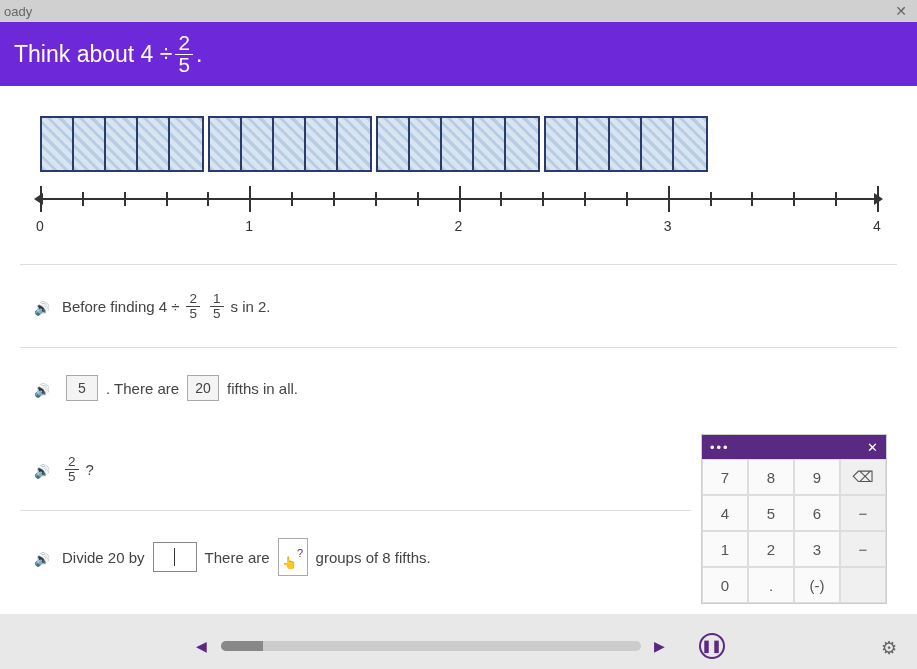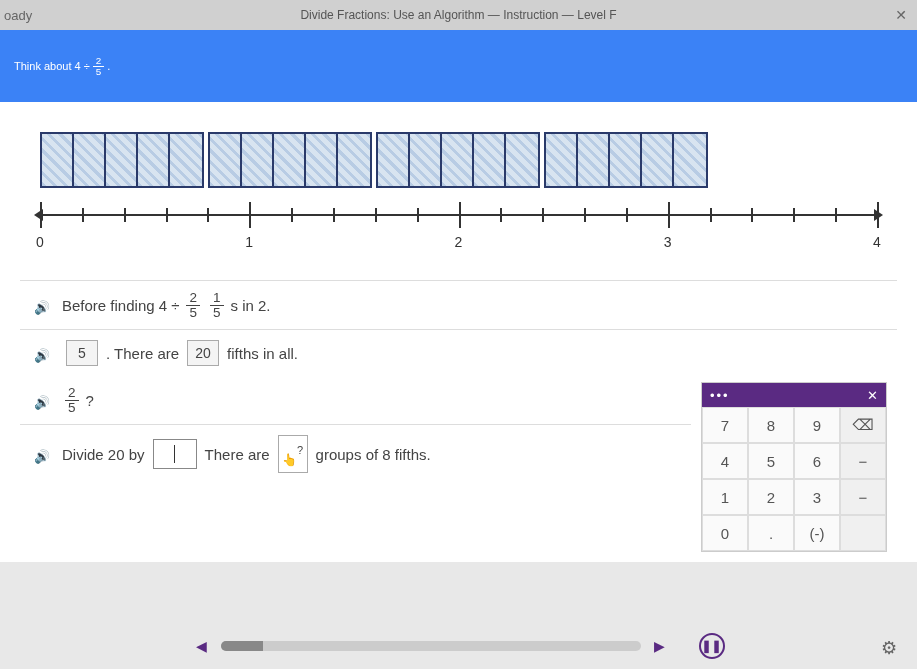--- a/index.html
+++ b/index.html
@@ -1,38 +1,38 @@
 <!DOCTYPE html>
 <html><head>
 <meta charset="utf-8">
 <style>
 * { box-sizing: border-box; margin: 0; padding: 0; }
 body { font-family: Arial, sans-serif; background: #e8e8e8; width: 917px; height: 669px; overflow: hidden; position: relative; }
-.topbar { background: #d0d0d0; height: 30px; display: flex; align-items: center; justify-content: center; font-size: 12px; color: #555; position: relative; }
+.topbar { background: #d0d0d0; height: 22px; display: flex; align-items: center; justify-content: center; font-size: 12px; color: #555; position: relative; }
 .topbar .brand { position: absolute; left: 4px; color: #666; font-size: 13px; }
 .topbar .close { position: absolute; right: 10px; color: #666; font-size: 14px; }
-.purplebar { background: #3b82f6; color: #fff; height: 72px; display: flex; align-items: center; padding: 0 14px; font-size: 11px; }
+.purplebar { background: #6d28d9; color: #fff; height: 64px; display: flex; align-items: center; padding: 0 14px; font-size: 23px; }
 .frac { display: inline-flex; flex-direction: column; align-items: center; vertical-align: middle; margin: 0 3px; line-height: 1; }
 .frac .n { border-bottom: 1px solid currentColor; padding: 0 3px; font-size: 0.9em; }
 .frac .d { padding: 0 3px; font-size: 0.9em; }
 .content { background: #fff; margin: 0; padding: 30px 20px 10px; }
 .model-row { display: flex; gap: 0; margin: 0 20px 10px; }
 .unit { display: flex; border: 2px solid #2a3a6a; }
 .unit + .unit { margin-left: 4px; }
 .fifth { width: 32px; height: 52px; border-right: 2px solid #2a3a6a; background: repeating-linear-gradient(45deg, #b8cce4, #b8cce4 3px, #d8e4f0 3px, #d8e4f0 8px); }
 .fifth:last-child { border-right: none; }
 .numberline { position: relative; height: 60px; margin: 12px 20px 20px; }
 .nl-line { position: absolute; top: 14px; left: 0; right: 0; height: 2px; background: #333; }
 .nl-arrow-l, .nl-arrow-r { position: absolute; top: 9px; width: 0; height: 0; border-top: 6px solid transparent; border-bottom: 6px solid transparent; }
 .nl-arrow-l { left: -6px; border-right: 9px solid #333; }
 .nl-arrow-r { right: -6px; border-left: 9px solid #333; }
 .tick { position: absolute; top: 8px; width: 2px; height: 14px; background: #333; }
 .tick.big { top: 2px; height: 26px; }
 .tick-label { position: absolute; top: 34px; font-size: 14px; color: #333; transform: translateX(-50%); }
-.stmt { padding: 10px 14px; font-size: 15px; color: #444; display: flex; align-items: center; flex-wrap: wrap; gap: 4px; border-top: 1px solid #ddd; }
+.stmt { padding: 27px 14px; font-size: 15px; color: #444; display: flex; align-items: center; flex-wrap: wrap; gap: 4px; border-top: 1px solid #ddd; }
 .stmt:first-of-type { border-top: none; }
 .sound { width: 18px; height: 14px; margin-right: 6px; display: inline-block; }
 .sound::before { content: "🔊"; font-size: 13px; color: #888; }
 .ansbox { display: inline-flex; min-width: 32px; height: 26px; border: 1px solid #aaa; background: #f4f4f4; align-items: center; justify-content: center; font-size: 14px; margin: 0 4px; padding: 0 6px; }
 .inputbox { display: inline-flex; width: 44px; height: 30px; border: 1px solid #888; background: #fff; align-items: center; justify-content: center; margin: 0 4px; position: relative; }
 .cursor-box { border: 1px solid #888; }
 .cursor-line { width: 1px; height: 18px; background: #333; }
 .q-frac-box { display: inline-flex; width: 30px; height: 38px; border: 1px solid #aaa; align-items: center; justify-content: center; margin: 0 4px; background: #fff; }
 .hand { position: relative; top: 6px; font-size: 12px; }
 .bottom-row { display: flex; }
@@ -48,21 +48,20 @@
 .pb-track { width: 420px; height: 10px; background: #ccc; border-radius: 5px; position: relative; overflow: hidden; }
 .pb-fill { height: 100%; background: #888; width: 10%; }
 .pause { width: 26px; height: 26px; border-radius: 50%; border: 2px solid #5a2a82; display: flex; align-items: center; justify-content: center; color: #5a2a82; font-size: 12px; font-weight: bold; margin-left: 20px; }
 .gear { position: absolute; right: 14px; bottom: 10px; width: 22px; height: 22px; color: #666; font-size: 18px; }
 </style>
 </head>
 <body>
 
 <div class="topbar">
   <span class="brand">oady</span>
-  <span>Divide Fractions: Use an Algorithm — Instruction — Level F</span>
   <span class="close">✕</span>
 </div>
 
 <div class="purplebar">
   <span>Think about 4 ÷</span>
   <span class="frac">
     <span class="n">2</span>
     <span class="d">5</span>
   </span>
   <span>.</span>

